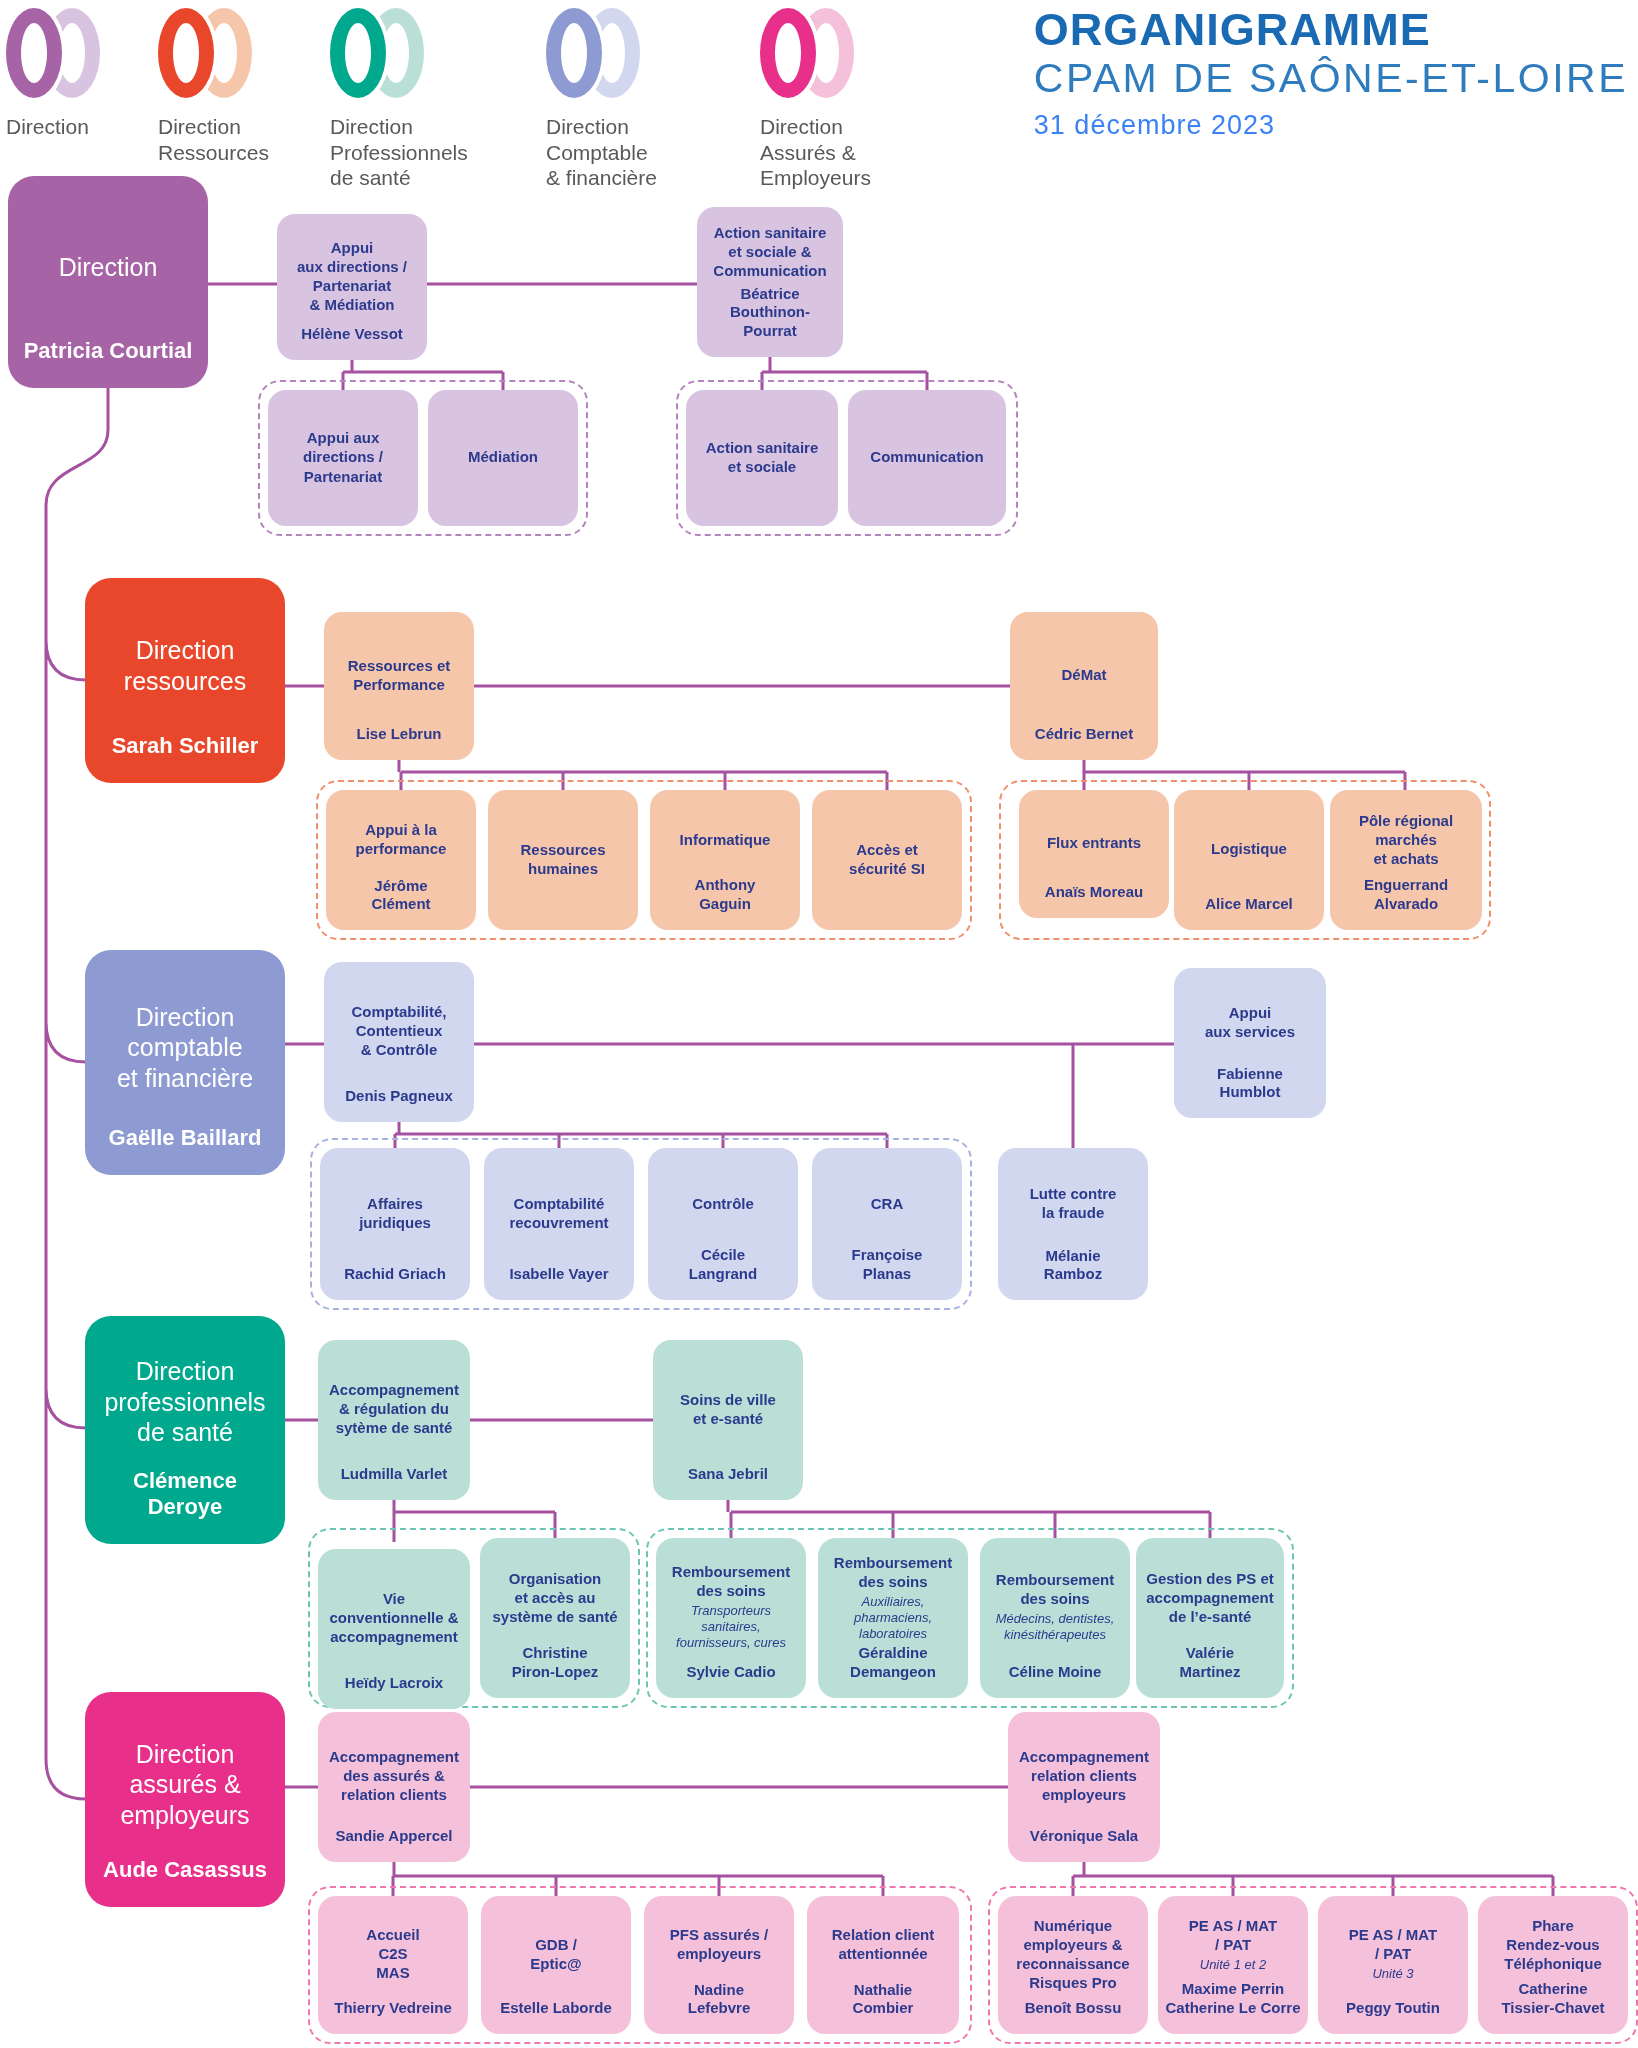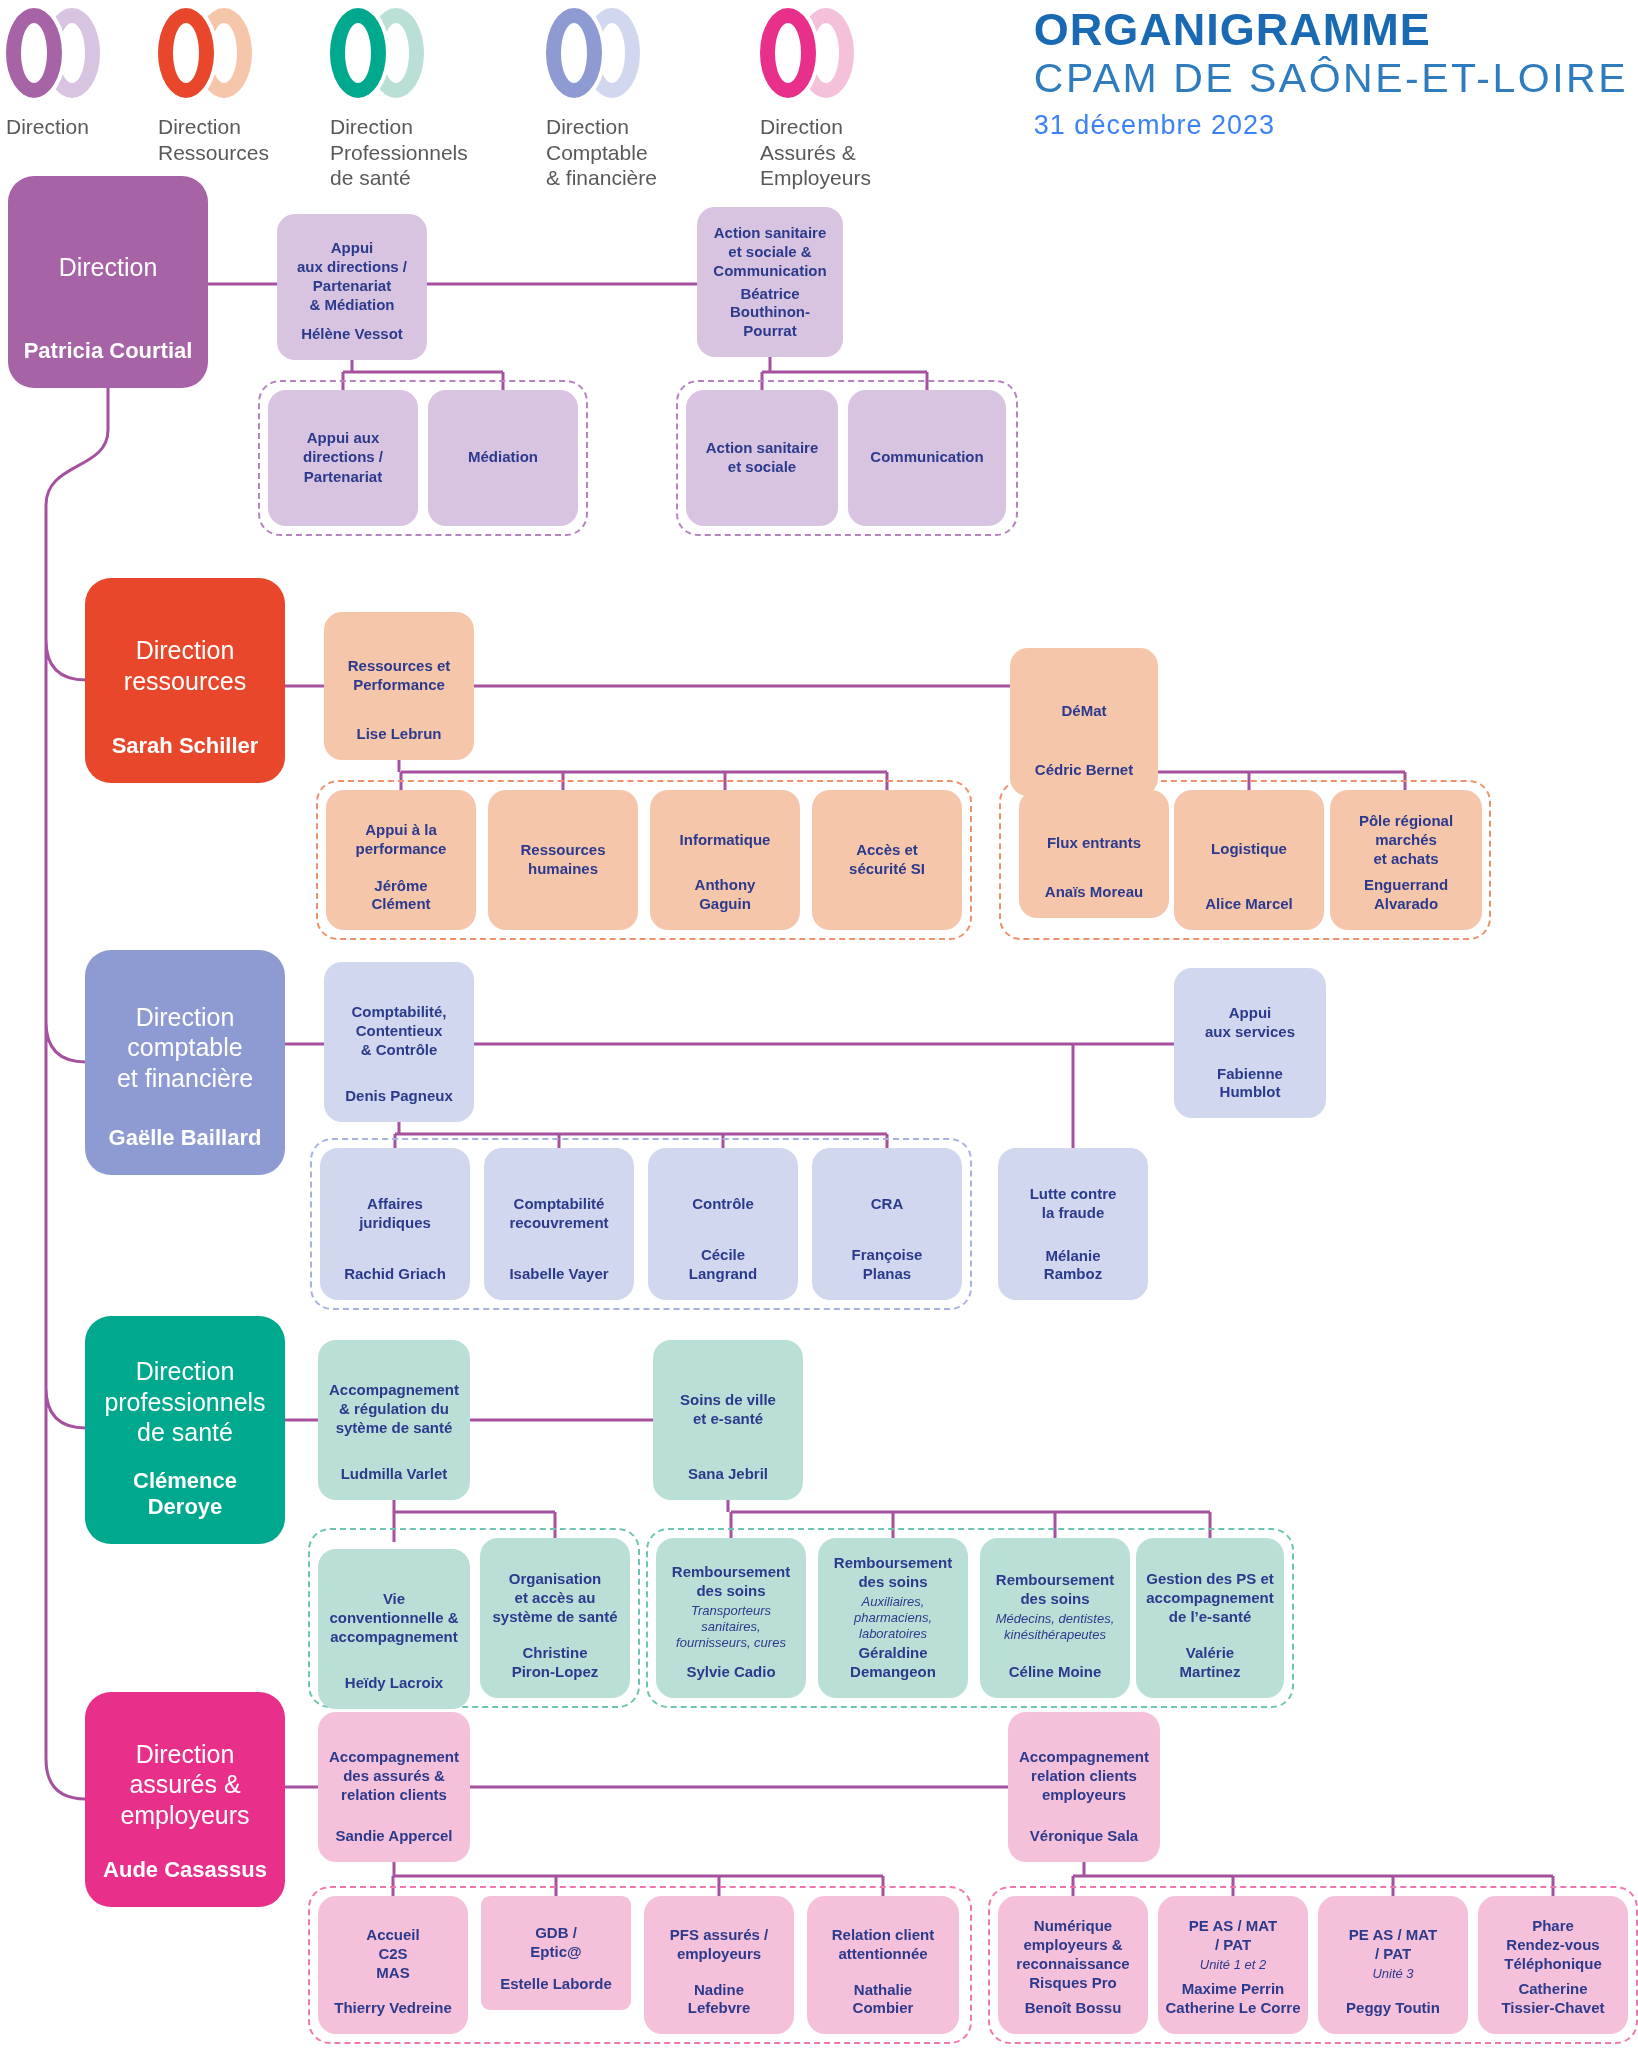--- a/index.html
+++ b/index.html
@@ -157,21 +157,21 @@
   <div class="main-box r2m" style="left:85px;top:578px;width:200px;height:205px;">
     <div class="mlbl">Direction
 ressources</div>
     <div class="mnm">Sarah Schiller</div>
   </div>
   <div class="box r2" style="left:324px;top:612px;width:150px;height:148px;">
     <div class="lbl">Ressources et
 Performance</div>
     <div class="nm">Lise Lebrun</div>
   </div>
-  <div class="box r2" style="left:1010px;top:612px;width:148px;height:148px;margin-top:36px;">
+  <div class="box r2" style="left:1010px;top:612px;width:148px;height:148px;">
     <div class="lbl">DéMat</div>
     <div class="nm">Cédric Bernet</div>
   </div>
   <div class="dash-group r2d" style="left:316px;top:780px;width:656px;height:160px;"></div>
   <div class="box r2" style="left:326px;top:790px;width:150px;height:140px;">
     <div class="lbl">Appui à la
 performance</div>
     <div class="nm">Jérôme
 Clément</div>
   </div>
@@ -333,21 +333,21 @@
 employeurs</div>
     <div class="nm">Véronique Sala</div>
   </div>
   <div class="dash-group r5d" style="left:308px;top:1886px;width:664px;height:158px;"></div>
   <div class="box r5" style="left:318px;top:1896px;width:150px;height:138px;">
     <div class="lbl">Accueil
 C2S
 MAS</div>
     <div class="nm">Thierry Vedreine</div>
   </div>
-  <div class="box r5" style="left:481px;top:1896px;width:150px;height:114px;border-radius:9px;">
+  <div class="box r5" style="left:481px;top:1896px;width:150px;height:138px;">
     <div class="lbl">GDB /
 Eptic@</div>
     <div class="nm">Estelle Laborde</div>
   </div>
   <div class="box r5" style="left:644px;top:1896px;width:150px;height:138px;">
     <div class="lbl">PFS assurés /
 employeurs</div>
     <div class="nm">Nadine
 Lefebvre</div>
   </div>

